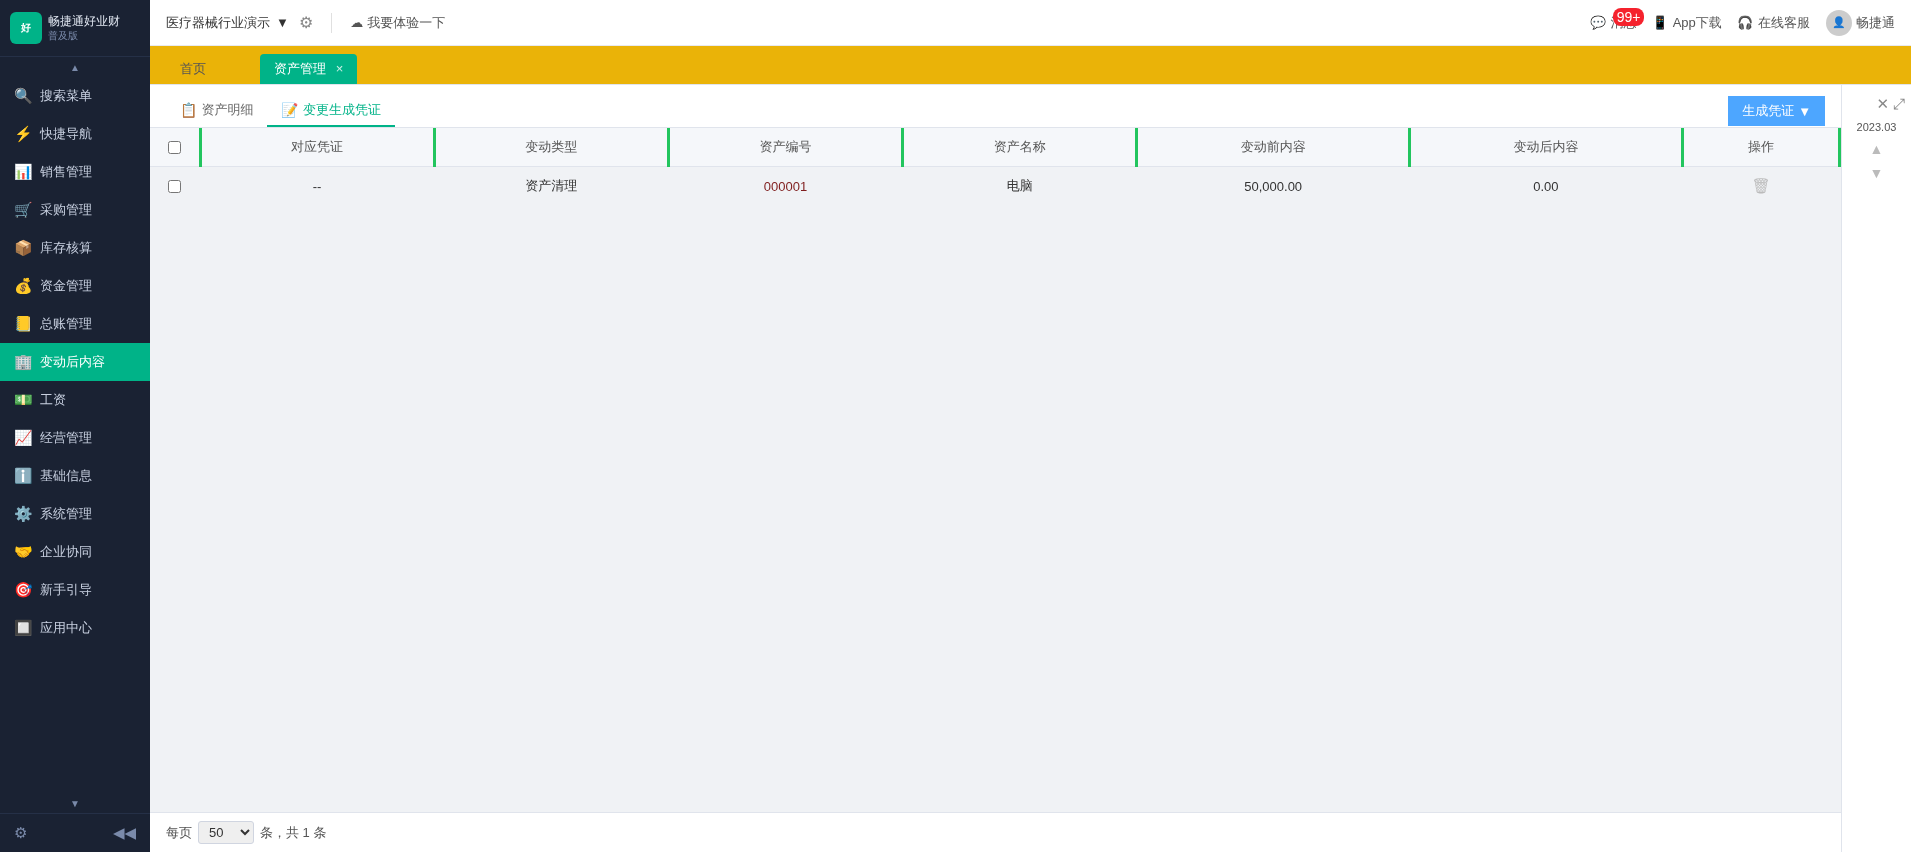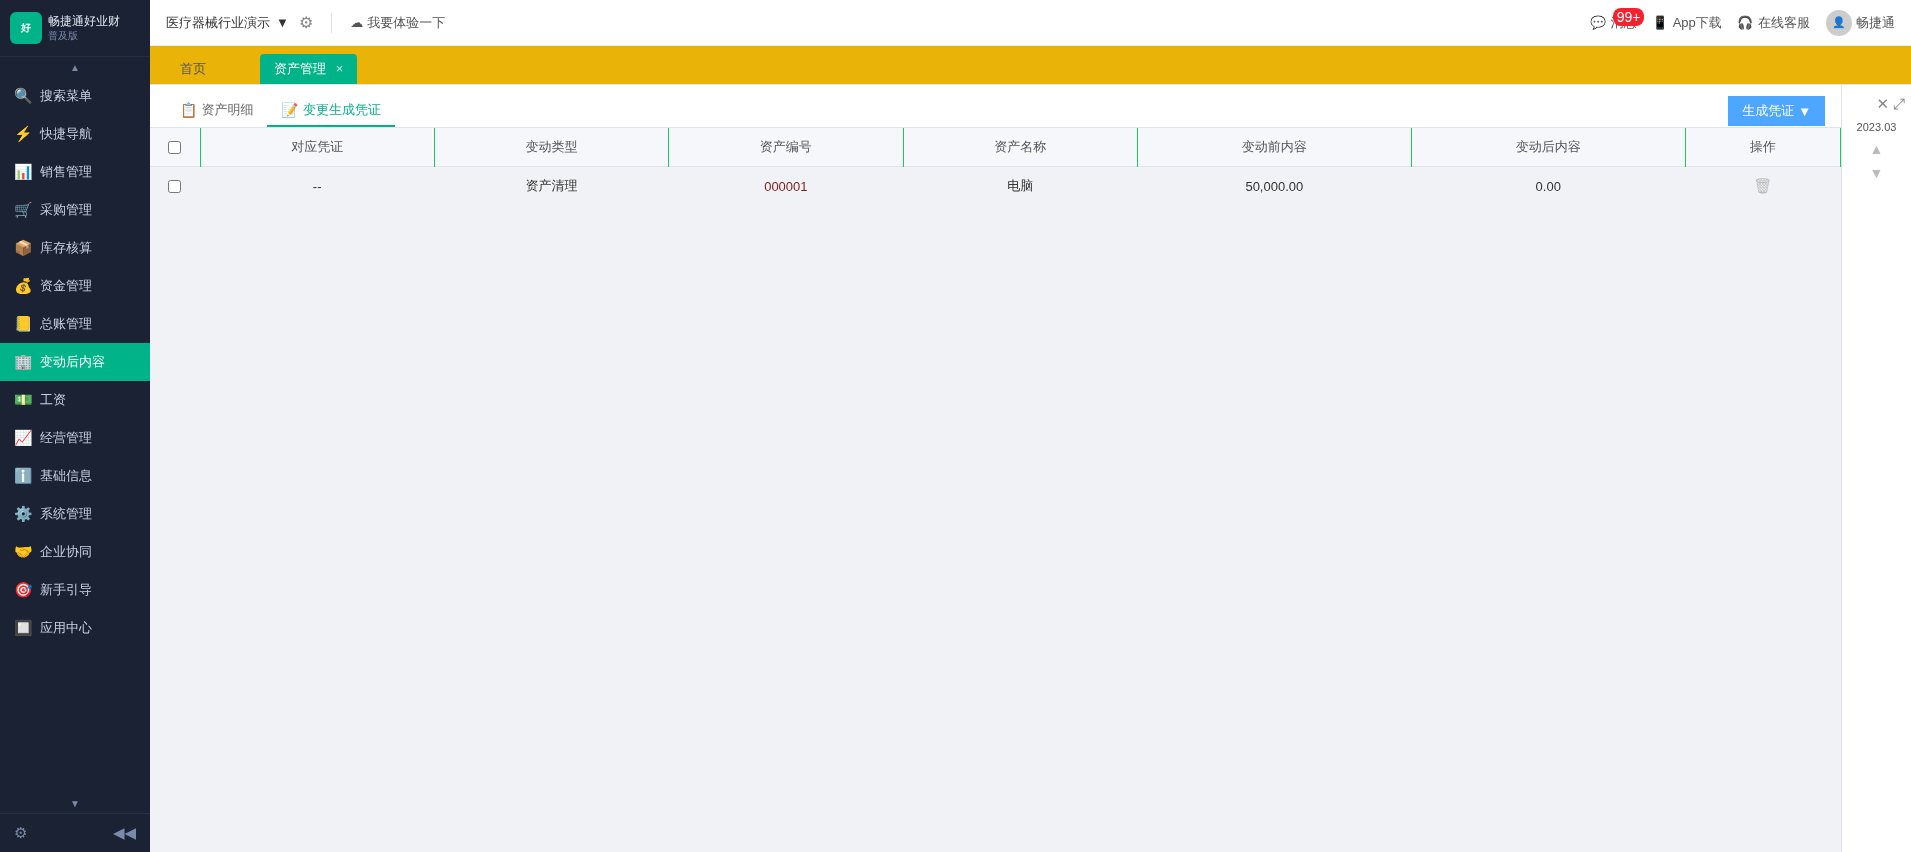--- a/index.html
+++ b/index.html
@@ -225,21 +225,21 @@
     }
     thead tr {
       background: #f5f7fa;
       border-bottom: 1px solid #e0e4ec;
     }
     thead th {
       padding: 10px 12px;
       text-align: center;
       color: #555;
       font-weight: normal;
-      border-right: 1px solid #22c55e;
+      border-right: 3px solid #22c55e;
       white-space: nowrap;
     }
     thead th:first-child { width: 50px; }
     tbody tr {
       border-bottom: 1px solid #f0f2f5;
     }
     tbody td {
       padding: 10px 12px;
       text-align: center;
       color: #333;
@@ -524,20 +524,30 @@
       <td style="color:#7f1d1d">000001</td>
       <td>电脑</td>
       <td class="amount">50,000.00</td>
       <td class="amount">0.00</td>
       <td><span class="delete-icon">🗑</span></td>
     </tr>
             </tbody>
         </table>
       </div>
 
+      <div class="pagination">
+        <span>每页</span>
+        <select class="page-size-select">
+          <option>50</option>
+          <option>10</option>
+          <option>20</option>
+          <option>100</option>
+        </select>
+        <span>条，共 1 条</span>
+      </div>
     </div>
 
     <div class="right-panel" style="position:relative; width:70px;">
       <div class="panel-top-controls">
         <button class="panel-ctrl-btn">✕</button>
         <button class="panel-ctrl-btn">⤢</button>
       </div>
       <div class="right-panel-header">2023.03</div>
       <div class="scroll-arrow">▲</div>
       <div class="scroll-arrow">▼</div>

